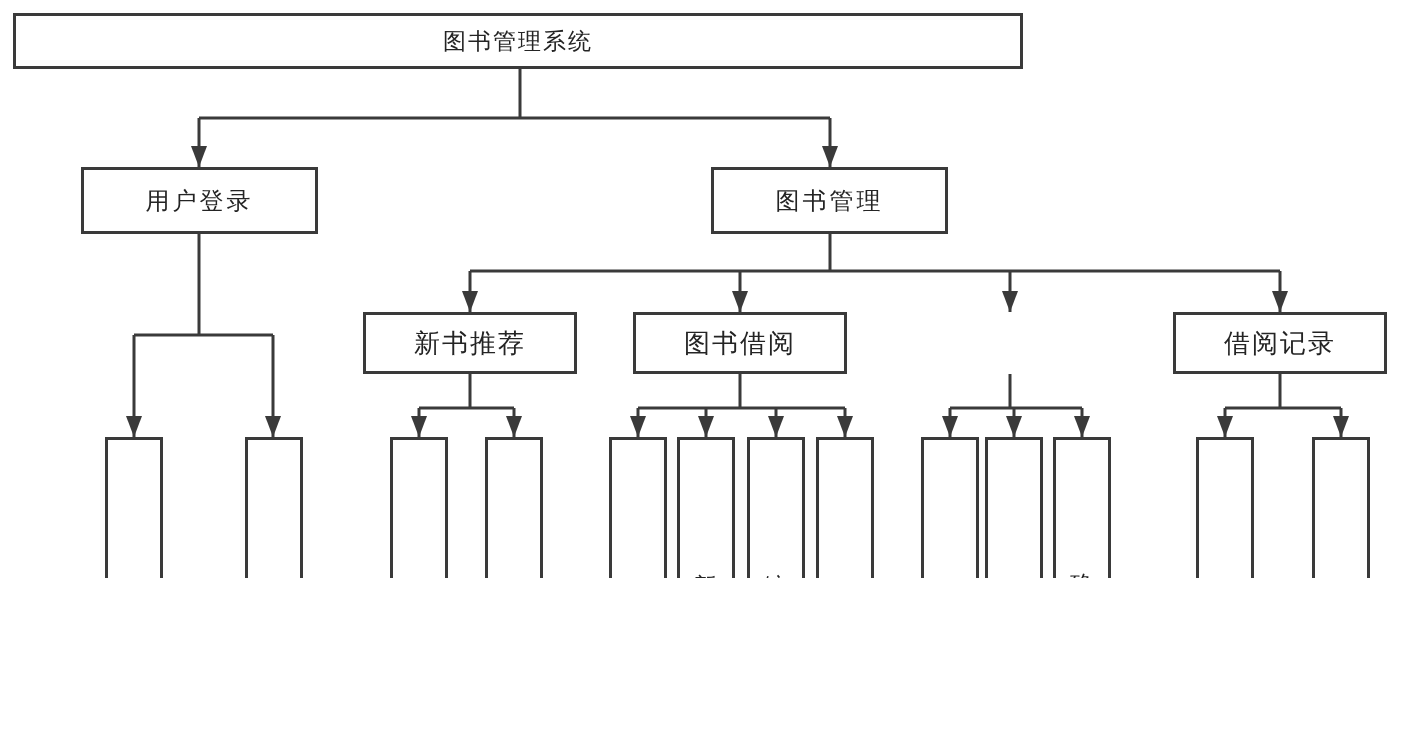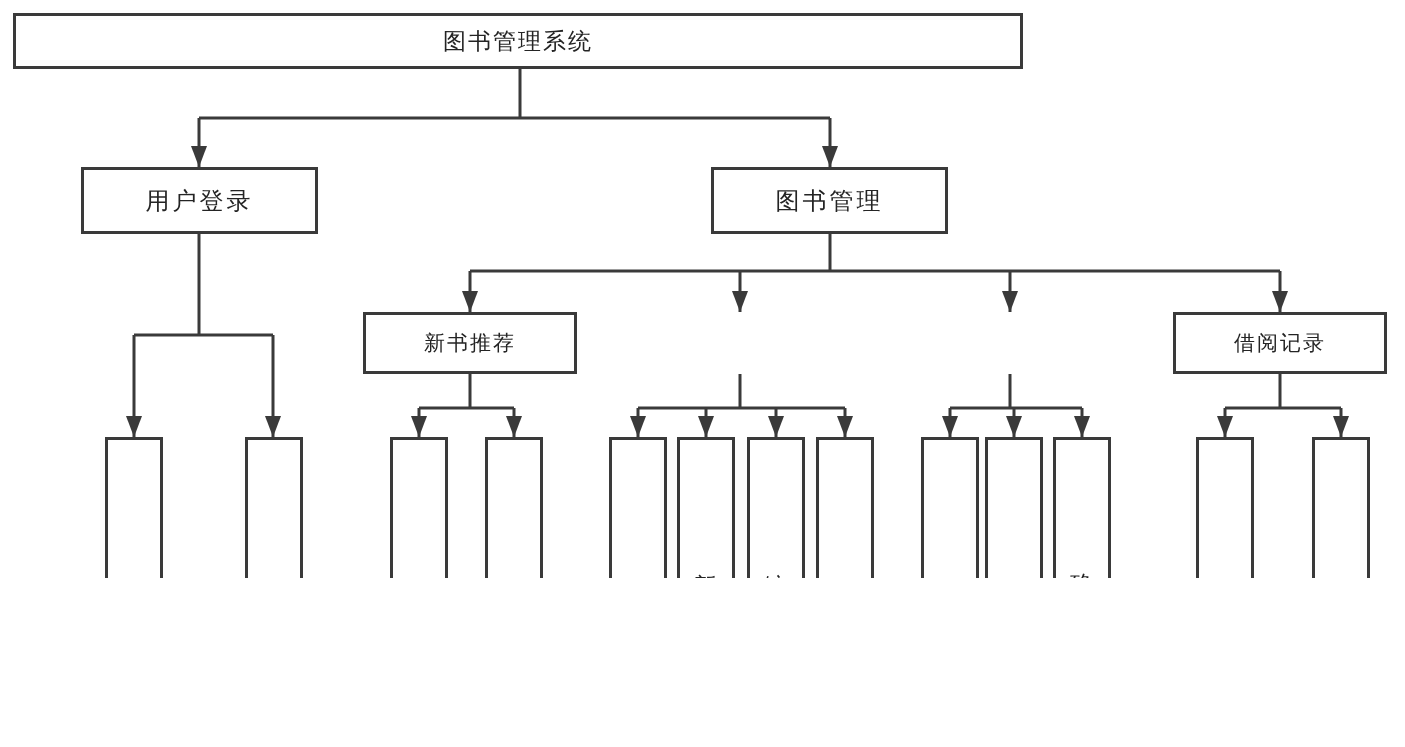--- a/index.html
+++ b/index.html
@@ -22,21 +22,21 @@
     position:absolute;
     box-sizing:border-box;
     border:3px solid var(--line);
     background:var(--background);
     display:flex;align-items:center;justify-content:center;
     text-align:center;
     white-space:nowrap;
   }
   .root{left:13px;top:13px;width:1010px;height:56px;font-size:23px;letter-spacing:2px;}
   .lvl2{top:167px;width:237px;height:67px;font-size:24px;letter-spacing:3px;}
-  .lvl3{top:312px;width:214px;height:62px;font-size:21px;letter-spacing:2px;}
+  .lvl3{top:312px;width:214px;height:62px;font-size:26px;letter-spacing:2px;}
   .leaf{
     top:437px;width:58px;height:298px;
     font-size:23px;
     writing-mode:vertical-rl;
     text-orientation:mixed;
     letter-spacing:7px;
     white-space:normal;
   }
   .wm{
     position:absolute;
@@ -83,20 +83,21 @@
       <polygon points="1333,416 1349,416 1341,437"></polygon>
     </g>
   </svg>
 
   <div class="node root">图书管理系统</div>
 
   <div class="node lvl2" style="left:81px">用户登录</div>
   <div class="node lvl2" style="left:711px">图书管理</div>
 
   <div class="node lvl3" style="left:363px">新书推荐</div>
+  <div class="node lvl3" style="left:633px">图书借阅</div>
   <div class="node lvl3" style="left:1173px">借阅记录</div>
 
   <div class="node leaf" style="left:105px">用户登录</div>
   <div class="node leaf" style="left:245px">注销登录</div>
 
   <div class="node leaf" style="left:390px">查询图书</div>
   <div class="node leaf" style="left:485px">借阅图书</div>
 
   <div class="node leaf" style="left:609px">查询图书</div>
   <div class="node leaf" style="left:677px">新增图书（管理员）</div>

